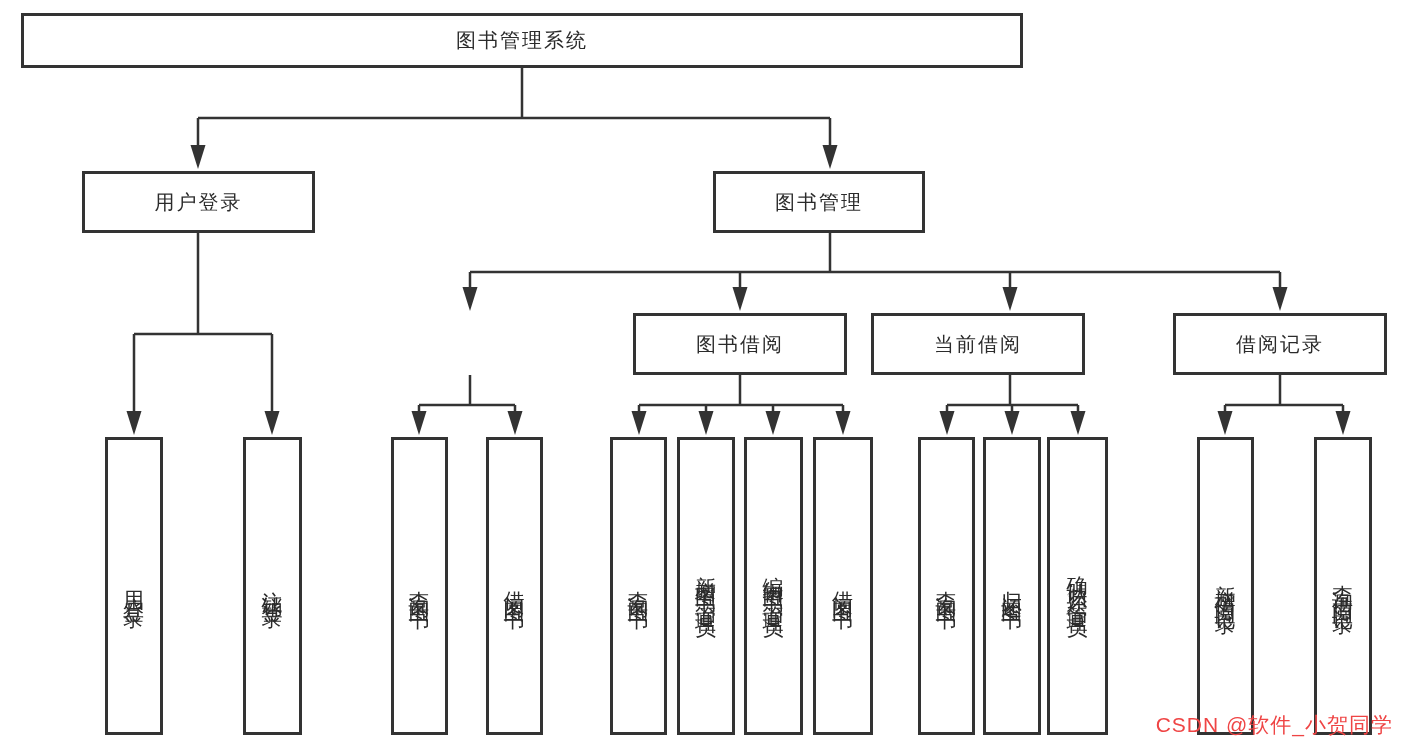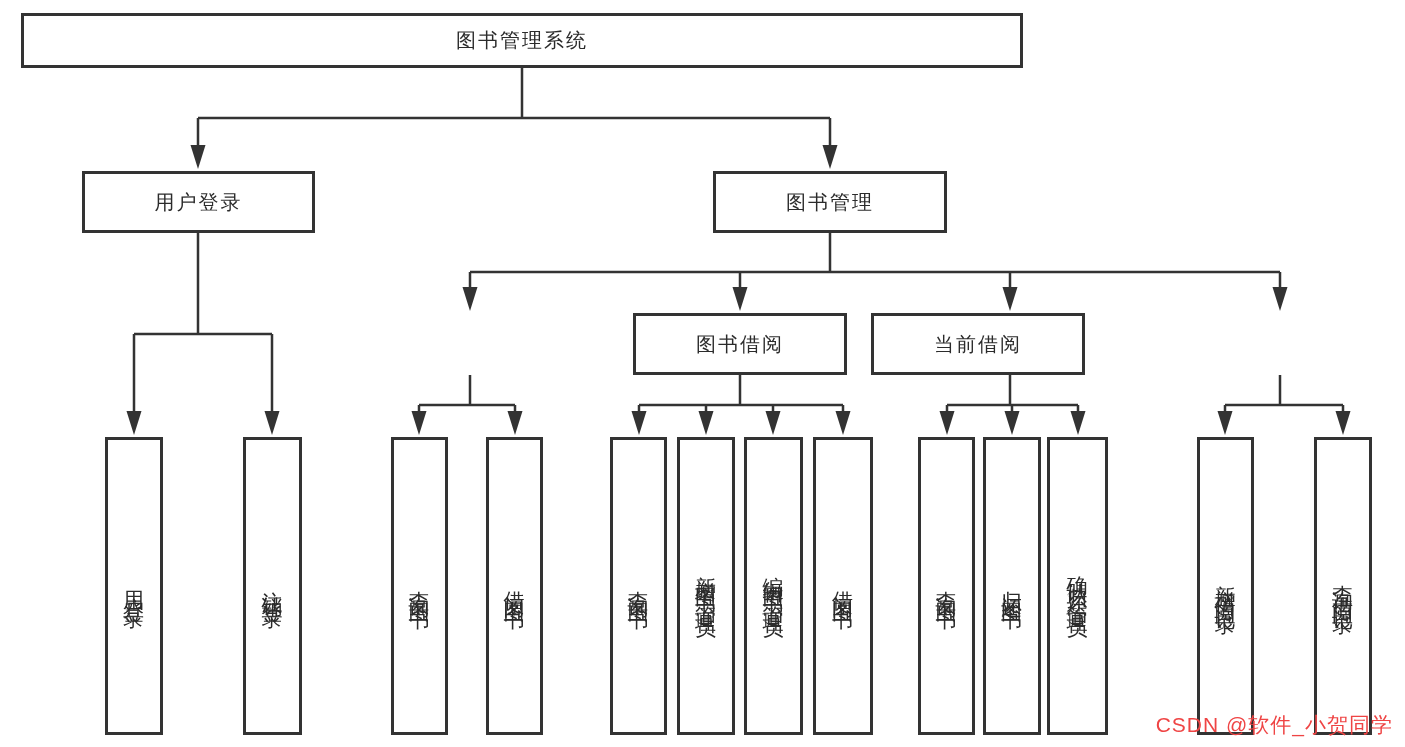--- a/index.html
+++ b/index.html
@@ -33,21 +33,21 @@
     border: 3px solid #333333;
     display: flex;
     align-items: center;
     justify-content: center;
     font-size: 20px;
     letter-spacing: 2px;
     color: #2b2b2b;
   }
   .root  { left: 21px;  top: 13px;  width: 1002px; height: 55px; }
   .lv2a  { left: 82px;  top: 171px; width: 233px;  height: 62px; }
-  .lv2b  { left: 713px; top: 171px; width: 234px;  height: 62px; }
+  .lv2b  { left: 713px; top: 171px; width: 212px;  height: 62px; }
   .lv3a  { left: 363px; top: 313px; width: 215px;  height: 62px; }
   .lv3b  { left: 633px; top: 313px; width: 214px;  height: 62px; }
   .lv3c  { left: 871px; top: 313px; width: 214px;  height: 62px; }
   .lv3d  { left: 1173px;top: 313px; width: 214px;  height: 62px; }
   .leaf {
     position: absolute;
     top: 437px;
     height: 298px;
     box-sizing: border-box;
     background: #ffffff;
@@ -112,20 +112,21 @@
       M1343 435 L1335.5 411 L1350.5 411 Z"></path>
   </svg>
 
   <div class="hbox root">图书管理系统</div>
 
   <div class="hbox lv2a">用户登录</div>
   <div class="hbox lv2b">图书管理</div>
 
   <div class="hbox lv3b">图书借阅</div>
   <div class="hbox lv3c">当前借阅</div>
+  <div class="hbox lv3d">借阅记录</div>
 
   <div class="leaf" style="left:105px;width:58px;">
     <span>用户登录</span>
   </div>
   <div class="leaf" style="left:243px;width:59px;">
     <span>注销登录</span>
   </div>
 
   <div class="leaf" style="left:391px;width:57px;">
     <span>查询图书</span>

